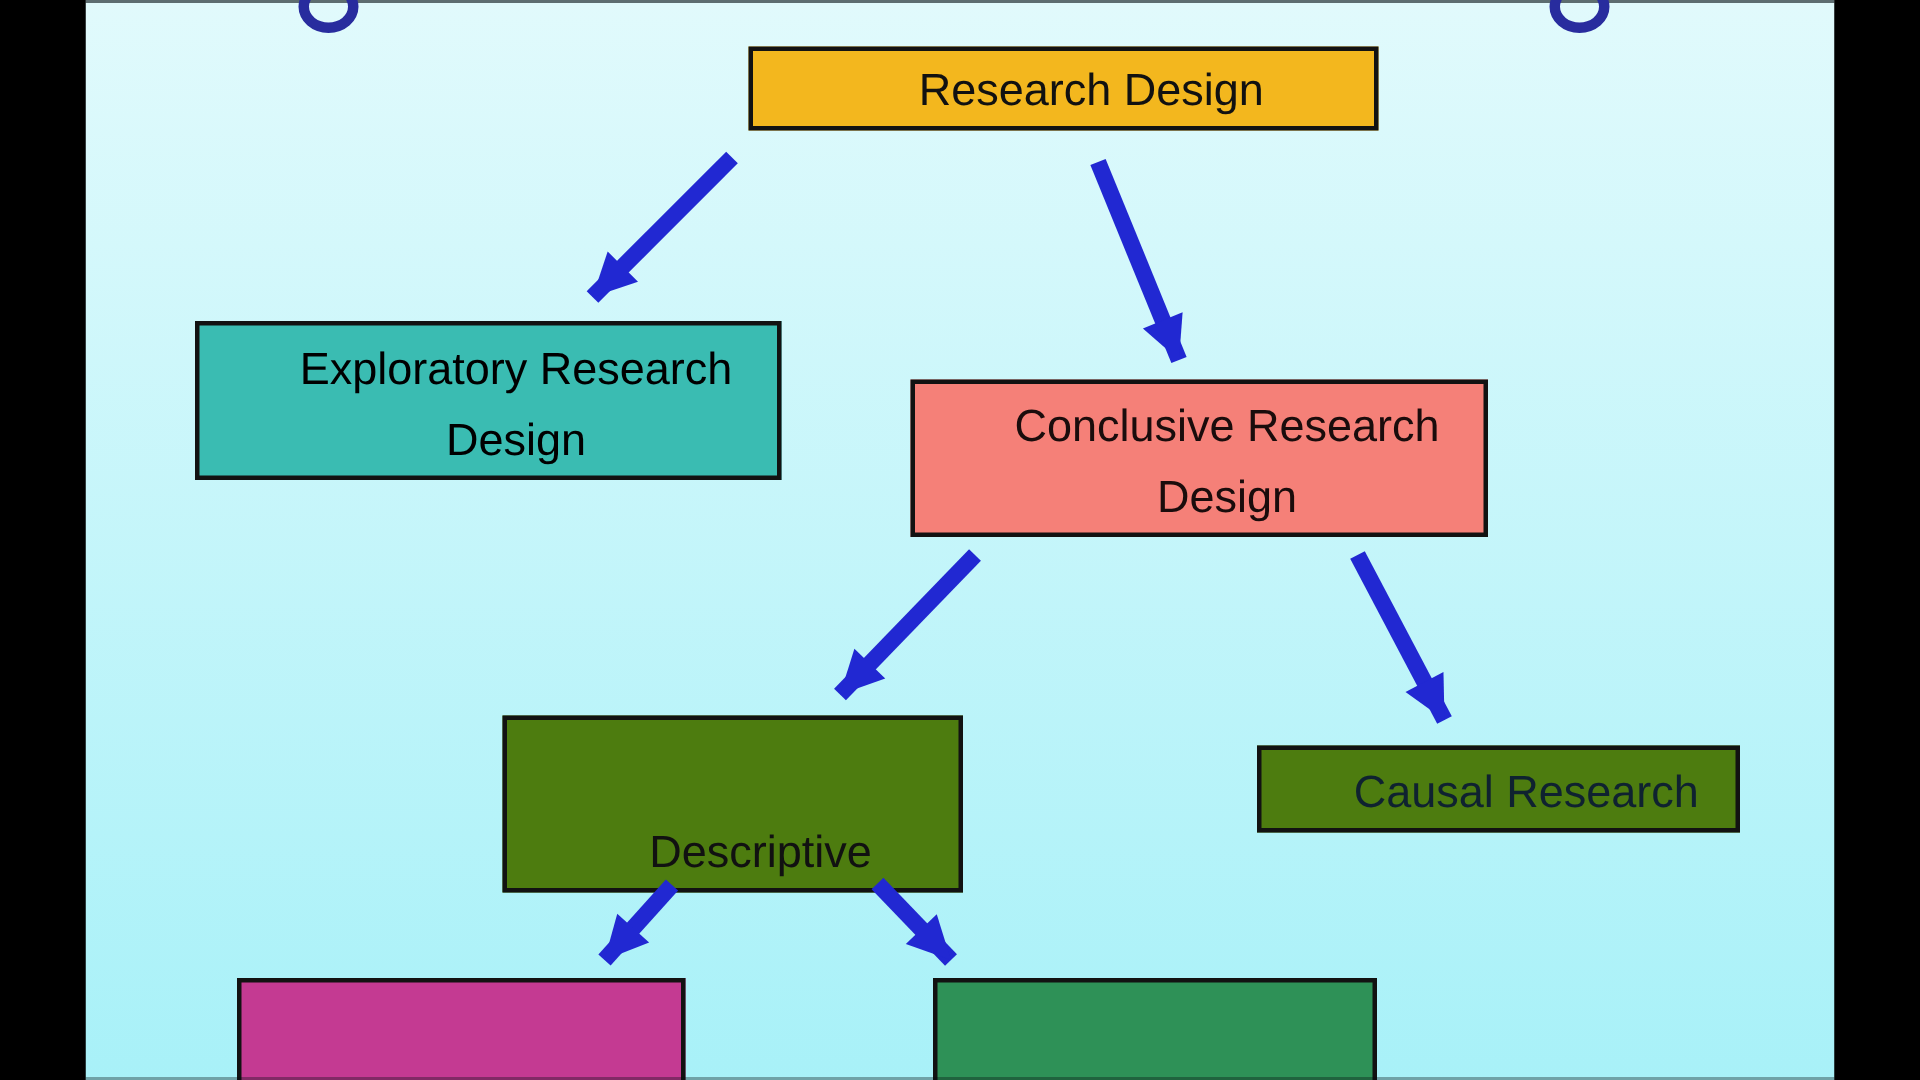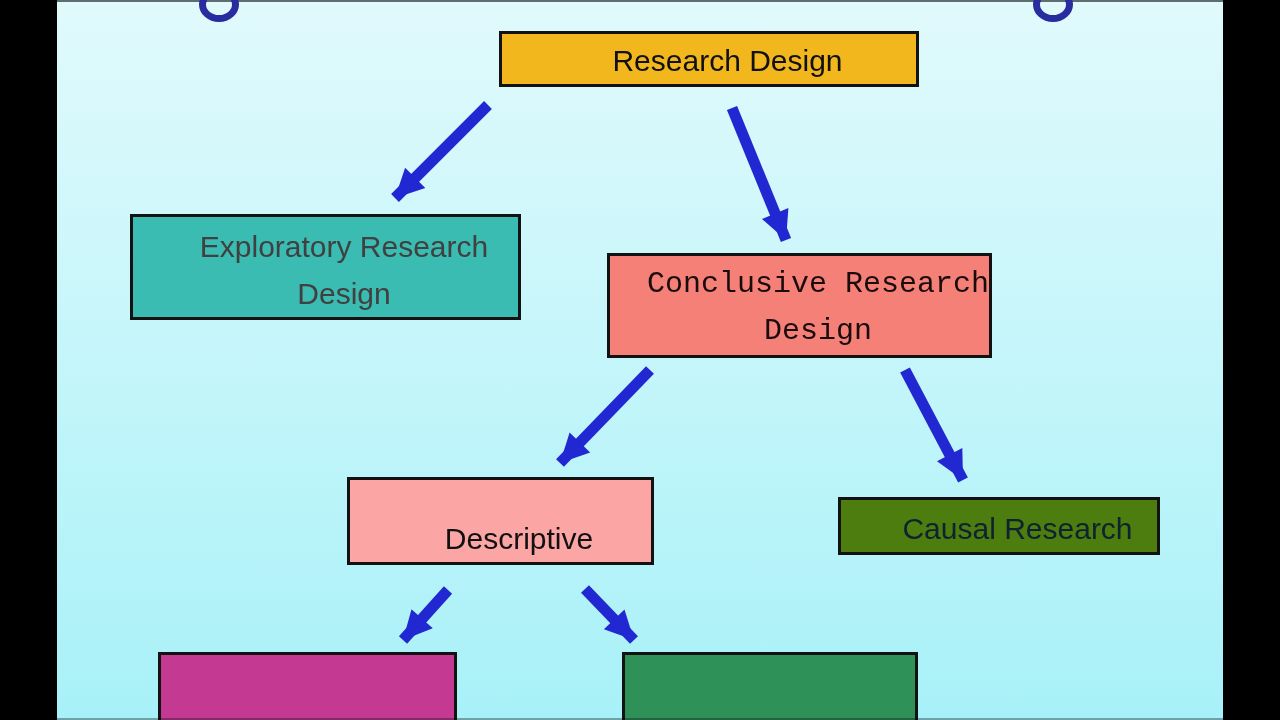--- a/index.html
+++ b/index.html
@@ -86,29 +86,29 @@
       <line x1="732" y1="108" x2="786" y2="240" stroke="#2128D2" stroke-width="11" marker-end="url(#ah)"></line>
       <line x1="650" y1="370" x2="560" y2="463" stroke="#2128D2" stroke-width="11" marker-end="url(#ah)"></line>
       <line x1="905" y1="370" x2="963" y2="480" stroke="#2128D2" stroke-width="11" marker-end="url(#ah)"></line>
       <line x1="448" y1="590" x2="403" y2="640" stroke="#2128D2" stroke-width="11" marker-end="url(#ah)"></line>
       <line x1="585" y1="589" x2="634" y2="640" stroke="#2128D2" stroke-width="11" marker-end="url(#ah)"></line>
     </svg>
   <div id="nodes">
       <div class="node" style="left: 499px; top: 31px; width: 420px; height: 56px; background: rgb(243, 183, 30); color: rgb(17, 17, 17); border-color: rgb(18, 18, 18);">
         <span>Research Design</span>
       </div>
-      <div class="node" style="left: 130px; top: 214px; width: 391px; height: 106px; background: rgb(58, 188, 178); color: #404040; border-color: rgb(18, 18, 18);">
+      <div class="node" style="left: 130px; top: 214px; width: 391px; height: 106px; background: rgb(58, 188, 178); color: #000000; border-color: rgb(18, 18, 18);">
         <span>Exploratory Research</span>
         <span>Design</span>
       </div>
-      <div class="node" style="left: 607px; top: 253px; width: 385px; height: 105px; background: rgb(245, 128, 120); color: rgb(26, 12, 12); border-color: rgb(18, 18, 18); font-family: Liberation Mono, monospace;">
+      <div class="node" style="left: 607px; top: 253px; width: 385px; height: 105px; background: rgb(245, 128, 120); color: rgb(26, 12, 12); border-color: rgb(18, 18, 18);">
         <span>Conclusive Research</span>
         <span>Design</span>
       </div>
-      <div class="node" style="left: 335px; top: 477px; width: 307px; height: 88px; background: #fca5a5; color: rgb(17, 17, 17); border-color: rgb(18, 18, 18); margin-left: 12px;">
+      <div class="node" style="left: 335px; top: 477px; width: 307px; height: 118px; background: #4d7c0f; color: rgb(17, 17, 17); border-color: rgb(18, 18, 18);">
         <span>Descriptive</span>
       </div>
       <div class="node" style="left: 838px; top: 497px; width: 322px; height: 58px; background: #4d7c0f; color: rgb(15, 34, 48); border-color: rgb(18, 18, 18);">
         <span>Causal Research</span>
       </div>
       <div class="node" style="left: 158px; top: 652px; width: 299px; height: 110px; background: rgb(196, 58, 146); color: rgb(245, 173, 220); border-color: rgb(18, 18, 18);">
         <span>Design</span>
       </div>
       <div class="node" style="left: 622px; top: 652px; width: 296px; height: 110px; background: rgb(46, 145, 87); color: rgb(233, 233, 60); border-color: rgb(18, 18, 18);">
         <span>Design</span>

